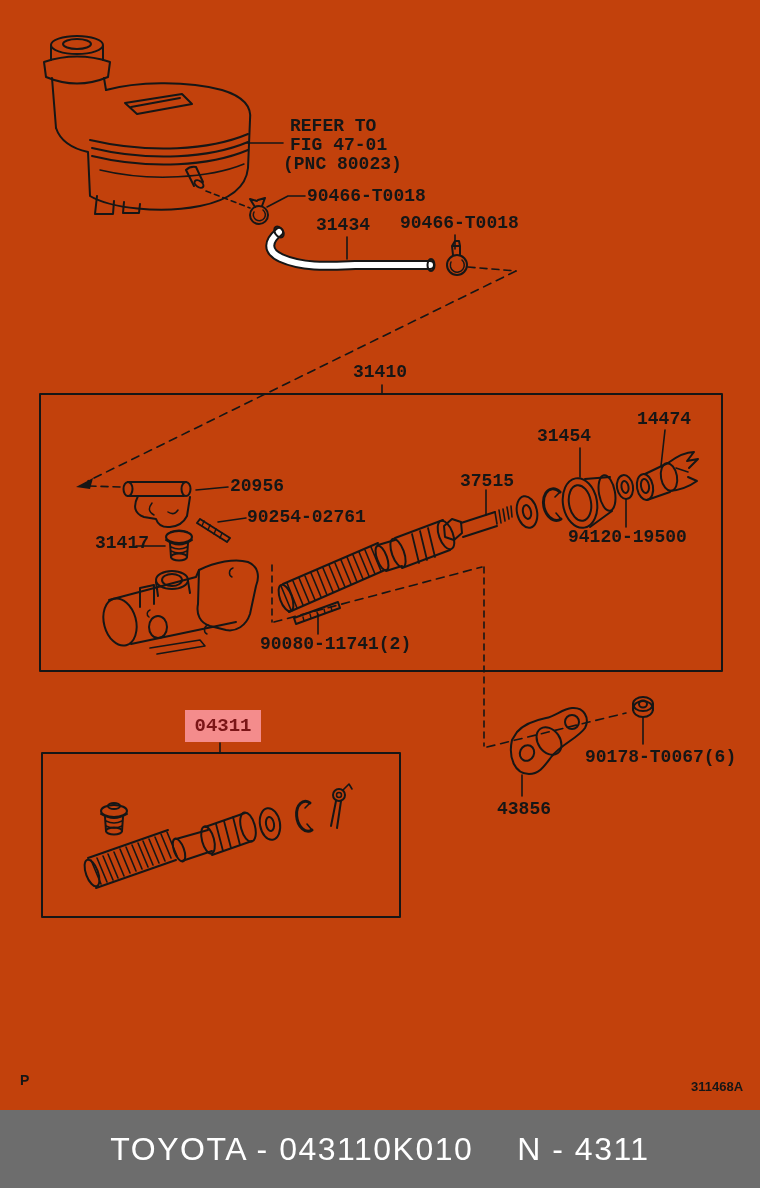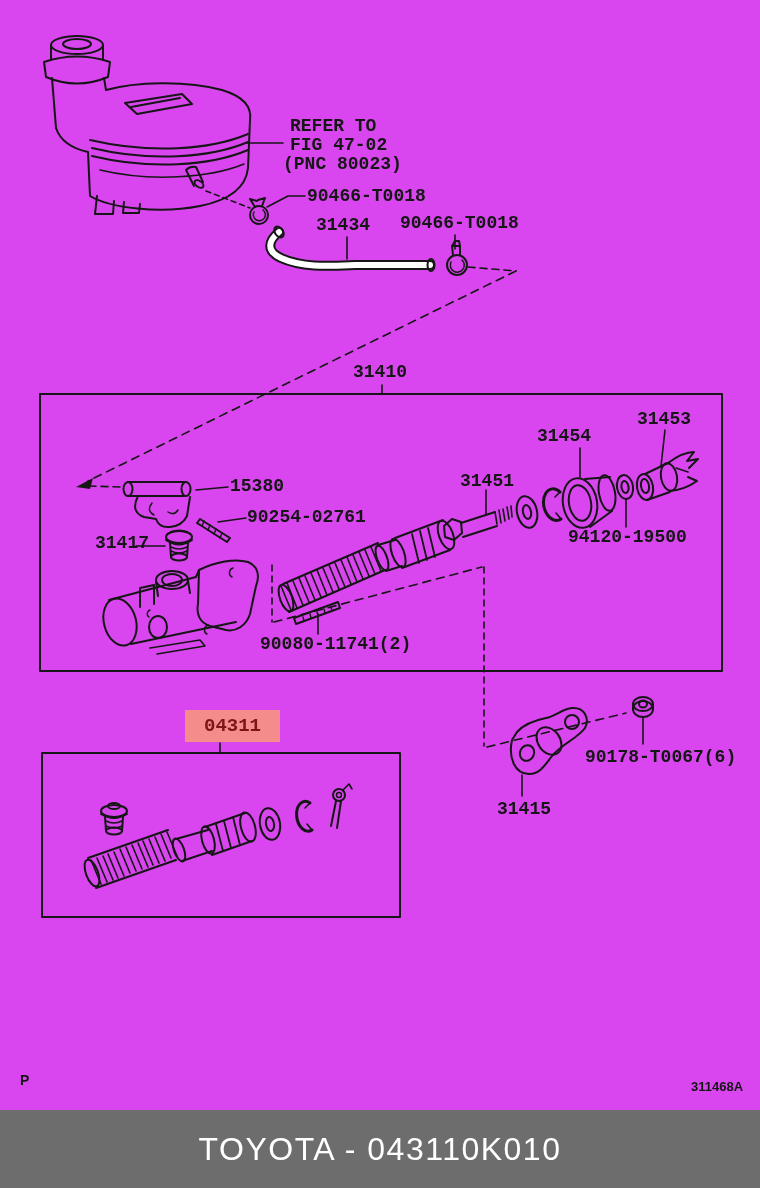--- a/index.html
+++ b/index.html
@@ -1,23 +1,23 @@
 <!DOCTYPE html>
 <html><head>
 <meta charset="utf-8">
 <style>
   html,body{margin:0;padding:0;background:#fff;}
-  .page{position:relative;width:760px;height:1188px;background:#d946ef;overflow:hidden;
+  .page{position:relative;width:760px;height:1188px;background:#c2410c;overflow:hidden;
         font-family:"Liberation Sans",sans-serif;}
   .art{position:absolute;left:0;top:0;}
   .pn{position:absolute;font:700 18px "Liberation Mono",monospace;color:#161616;
       line-height:1.05;white-space:nowrap;letter-spacing:0;}
   .note-line{position:absolute;font:700 18px "Liberation Mono",monospace;color:#161616;
       line-height:1.05;white-space:nowrap;}
-  .hl{position:absolute;left:185px;top:710px;width:95px;height:32px;background:#f48c8c;
+  .hl{position:absolute;left:185px;top:710px;width:76px;height:32px;background:#f48c8c;
       display:flex;align-items:center;justify-content:center;
       font:700 19px "Liberation Mono",monospace;color:#7b1517;}
   .corner{position:absolute;font:700 14px "Liberation Sans",sans-serif;color:#161616;}
   .figcode{position:absolute;font:700 13px "Liberation Sans",sans-serif;color:#161616;}
   .banner{position:absolute;left:0;top:1110px;width:760px;height:78px;background:#6d6d6d;
       display:flex;align-items:center;justify-content:center;gap:44px;
       font:400 32px "Liberation Sans",sans-serif;color:#ffffff;letter-spacing:1.5px;}
 </style>
 </head>
 <body>
@@ -237,40 +237,41 @@
         <ellipse cx="643" cy="709" rx="10" ry="8"></ellipse>
         <ellipse cx="643" cy="704" rx="10" ry="7"></ellipse>
         <ellipse cx="643" cy="704" rx="4" ry="3.5"></ellipse>
         <path d="M633,704 L633,710 M653,704 L653,710" stroke-width="1.6"></path>
         <path d="M643,718 L643,744" stroke-width="1.6"></path>
       </g>
     </g>
   </svg>
 
   <div class="note-line" style="left:290px;top:117px">REFER TO</div>
-  <div class="note-line" style="left:290px;top:136px">FIG 47-02</div>
+  <div class="note-line" style="left:290px;top:136px">FIG 47-01</div>
   <div class="note-line" style="left:283px;top:155px">(PNC 80023)</div>
 
   <div class="pn" style="left:307px;top:187px">90466-T0018</div>
   <div class="pn" style="left:316px;top:216px">31434</div>
   <div class="pn" style="left:400px;top:214px">90466-T0018</div>
   <div class="pn" style="left:353px;top:363px">31410</div>
-  <div class="pn" style="left:230px;top:477px">15380</div>
+  <div class="pn" style="left:230px;top:477px">20956</div>
   <div class="pn" style="left:247px;top:508px">90254-02761</div>
   <div class="pn" style="left:95px;top:534px">31417</div>
-  <div class="pn" style="left:460px;top:472px">31451</div>
+  <div class="pn" style="left:460px;top:472px">37515</div>
   <div class="pn" style="left:537px;top:427px">31454</div>
-  <div class="pn" style="left:637px;top:410px">31453</div>
+  <div class="pn" style="left:637px;top:410px">14474</div>
   <div class="pn" style="left:568px;top:528px">94120-19500</div>
   <div class="pn" style="left:260px;top:635px">90080-11741(2)</div>
   <div class="pn" style="left:585px;top:748px">90178-T0067(6)</div>
-  <div class="pn" style="left:497px;top:800px">31415</div>
+  <div class="pn" style="left:497px;top:800px">43856</div>
 
   <div class="hl">04311</div>
 
   <div class="corner" style="left:20px;top:1072px">P</div>
   <div class="figcode" style="left:691px;top:1079px">311468A</div>
 
   <div class="banner">
     <span>TOYOTA - 043110K010</span>
+    <span>N - 4311</span>
   </div>
 
 </div>
 
 </body></html>

